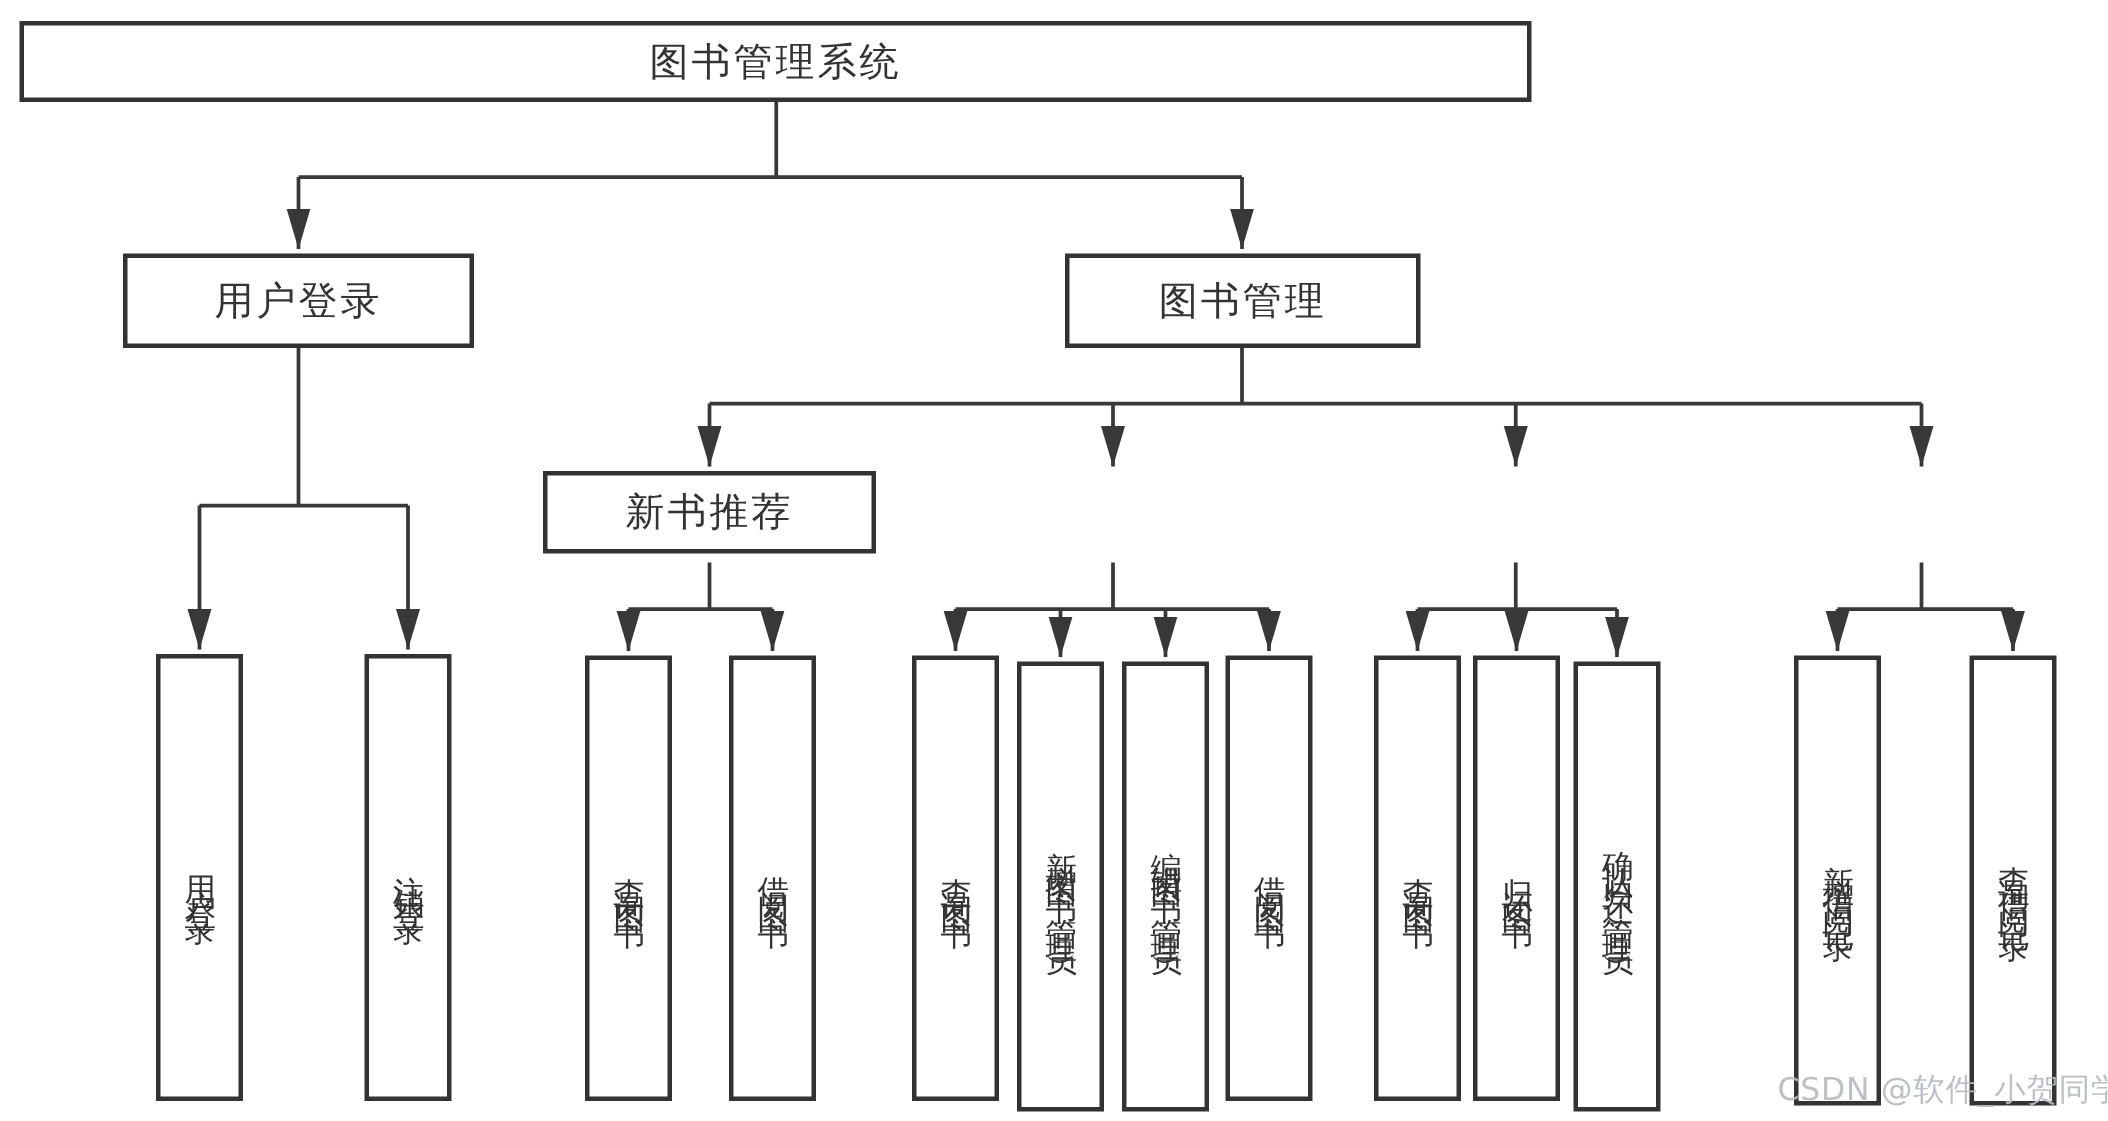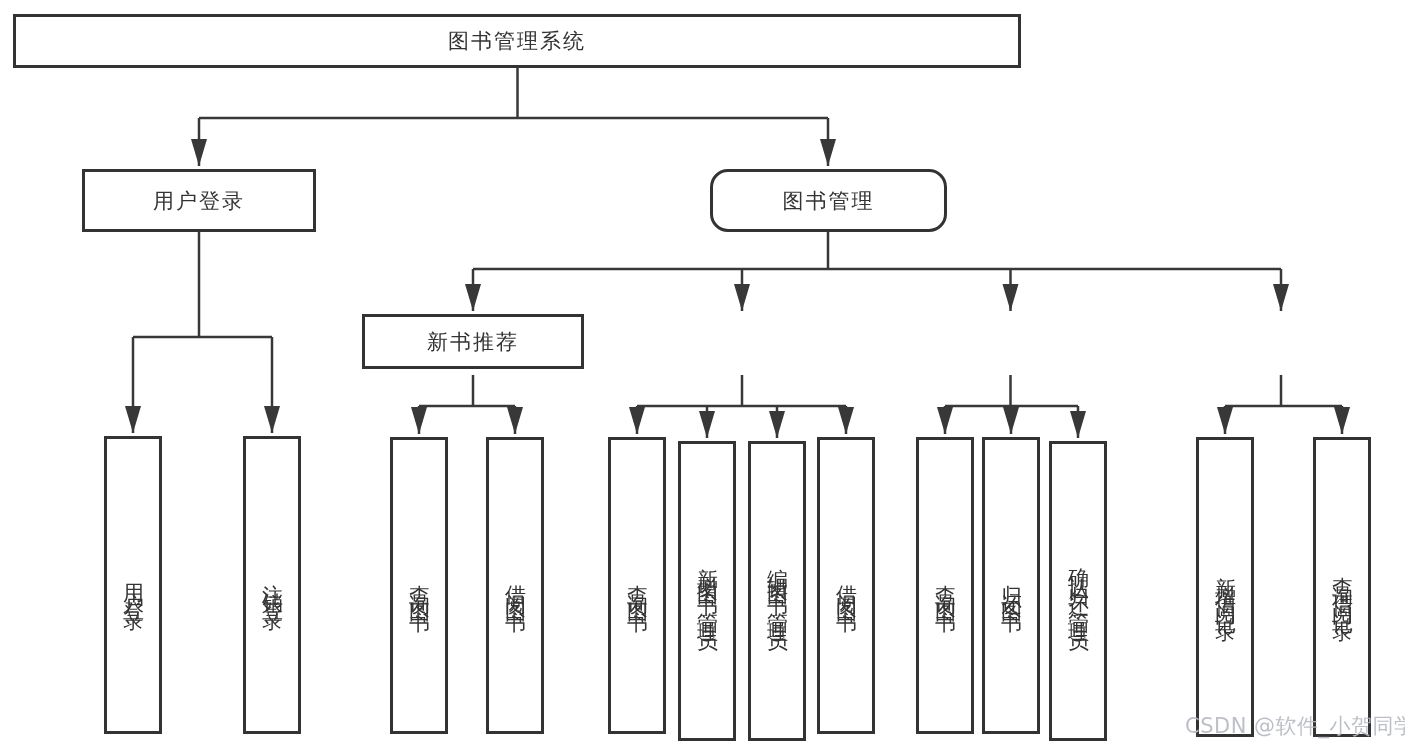--- a/index.html
+++ b/index.html
@@ -26,21 +26,21 @@
   }
   .box {
     position: absolute;
     box-sizing: border-box;
     background: #ffffff;
     border: 3px solid #333333;
     display: flex;
     align-items: center;
     justify-content: center;
     color: #333333;
-    font-size: 21px;
+    font-size: 26px;
     letter-spacing: 2px;
     z-index: 2;
     white-space: nowrap;
   }
   .vbox {
     position: absolute;
     box-sizing: border-box;
     background: #ffffff;
     border: 3px solid #333333;
     display: flex;
@@ -66,21 +66,21 @@
     color: #b7bbc2;
     opacity: 0.92;
     font-size: 21px;
     letter-spacing: 0.5px;
     white-space: nowrap;
   }
 
   
   .n-root  { left: 13px;  top: 14px;  width: 1008px; height: 54px; }
   .n-l1a   { left: 82px;  top: 169px; width: 234px;  height: 63px; }
-  .n-l1b   { left: 710px; top: 169px; width: 237px;  height: 63px; border-radius: 18px; }
+  .n-l1b   { left: 710px; top: 169px; width: 237px;  height: 63px; }
   .n-l2a   { left: 362px;  top: 314px; width: 222px; height: 55px; }
   .n-l2b   { left: 633px;  top: 314px; width: 218px; height: 61px; }
   .n-l2c   { left: 903px;  top: 314px; width: 215px; height: 61px; }
   .n-l2d   { left: 1174px; top: 314px; width: 214px; height: 61px; }
 
   .n-a1 { left: 104px;  top: 436px; width: 58px; height: 298px; }
   .n-a2 { left: 243px;  top: 436px; width: 58px; height: 298px; }
   .n-b1 { left: 390px;  top: 437px; width: 58px; height: 297px; }
   .n-b2 { left: 486px;  top: 437px; width: 58px; height: 297px; }
   .n-c1 { left: 608px;  top: 437px; width: 58px; height: 297px; }

